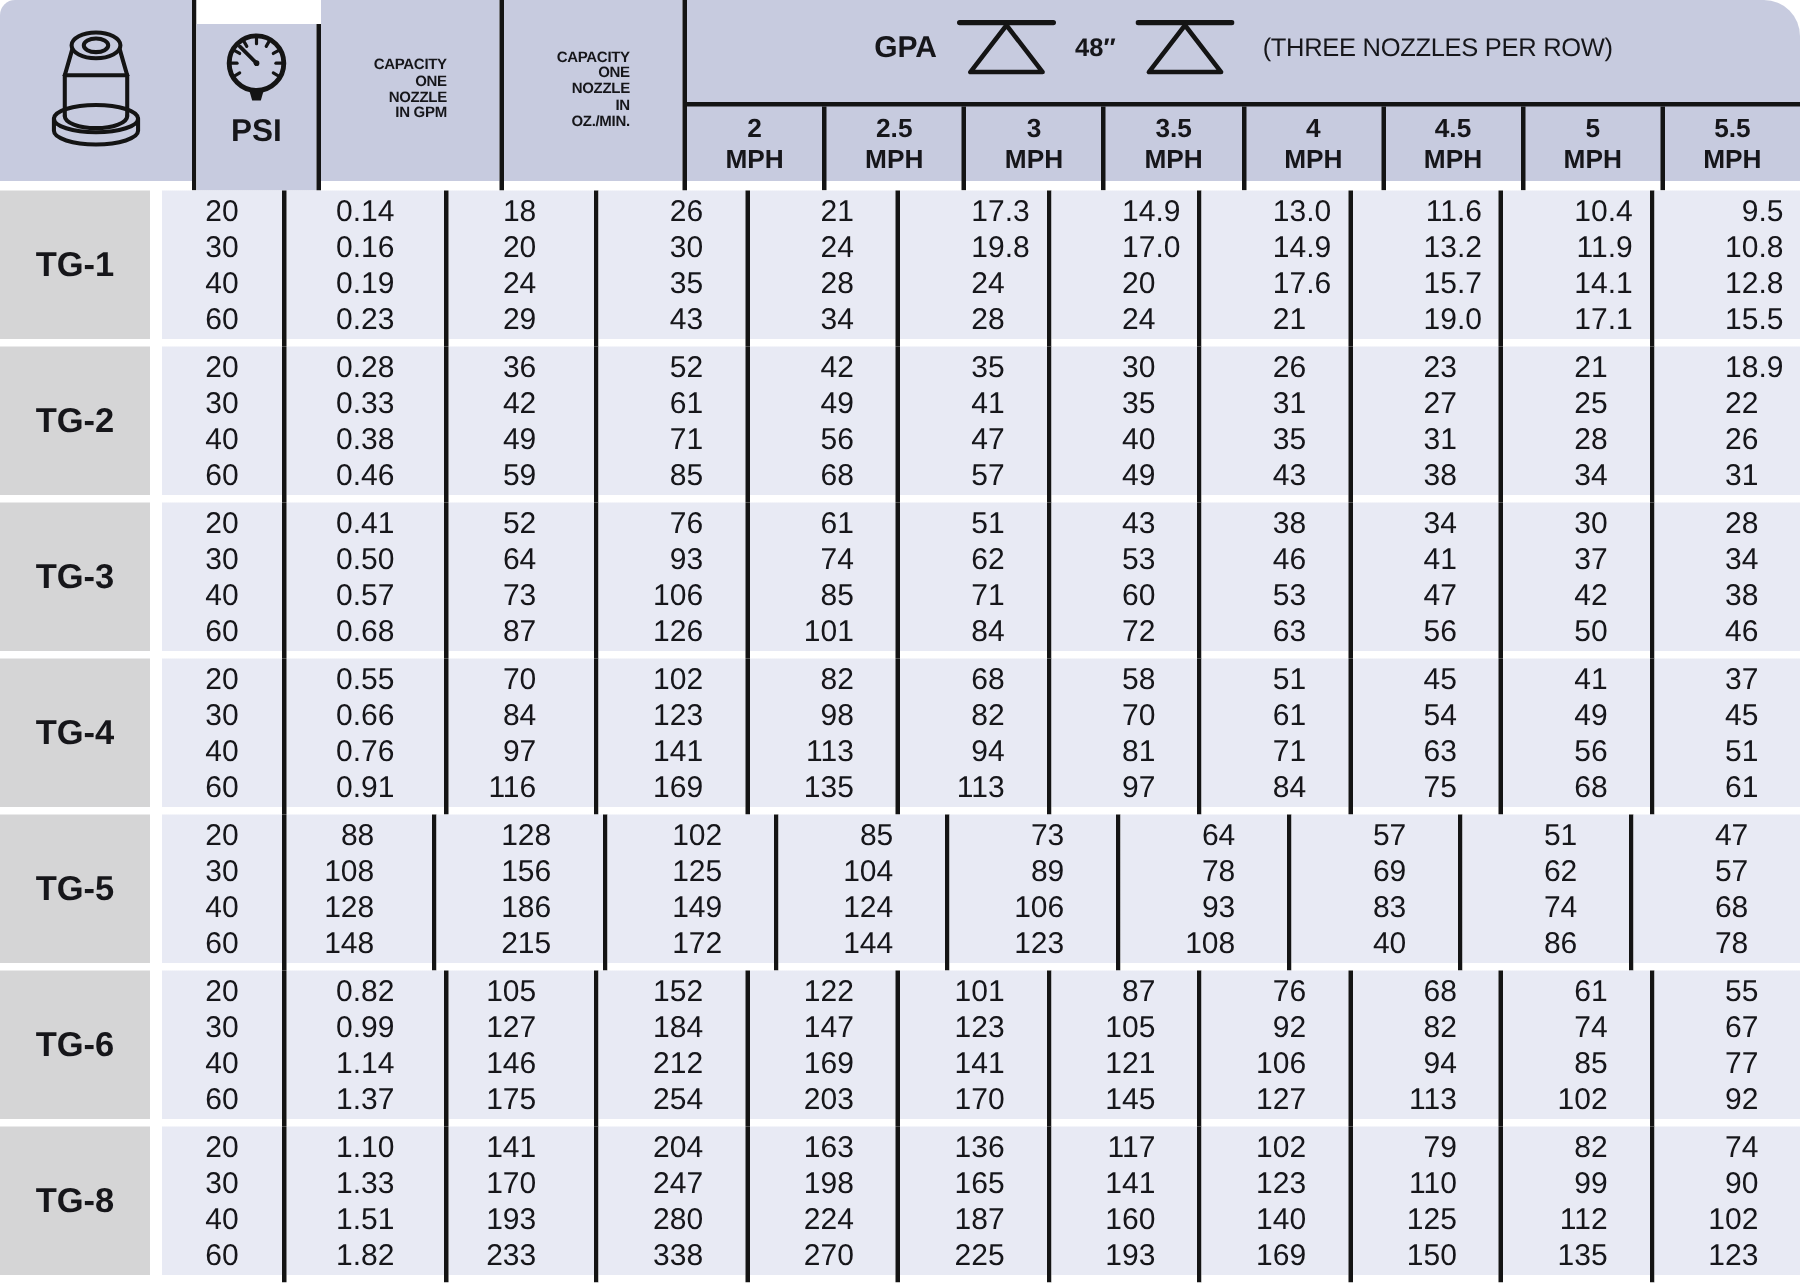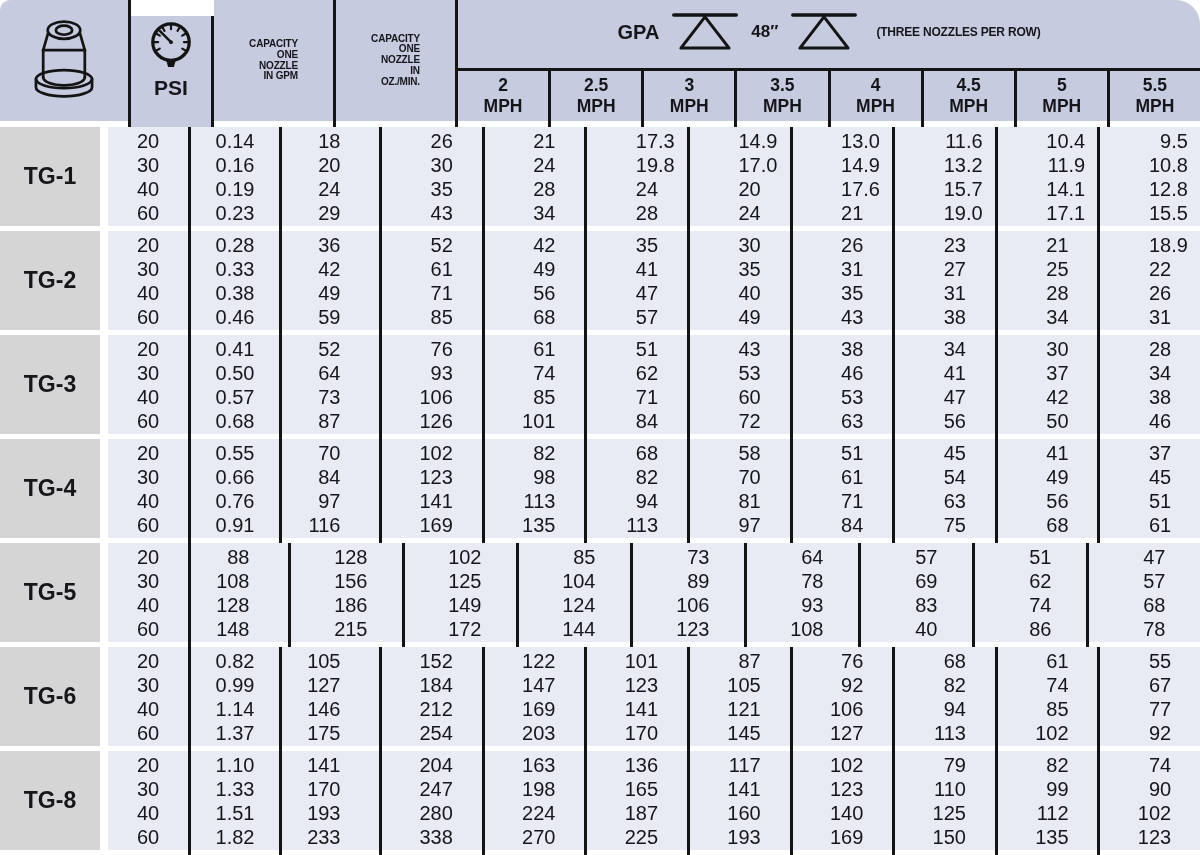--- a/index.html
+++ b/index.html
@@ -23,40 +23,40 @@
          align-items:center;justify-content:center;gap:5px;padding-bottom:24px;margin-top:16px;}
   .psi-label{font-weight:bold;font-size:21px;}
   .h-cap{width:122px;border-right:3px solid var(--ln);display:flex;align-items:center;
          justify-content:center;text-align:right;font-weight:bold;font-size:10px;
          line-height:1.07;white-space:pre-line;padding-bottom:6px;letter-spacing:-0.2px;}
   .h-gpa{flex:1;display:flex;flex-direction:column;border-top-right-radius:24px;overflow:hidden;}
   .gpa-top{height:64px;flex:none;border-bottom:3px solid var(--ln);display:flex;
            align-items:center;justify-content:center;gap:13px;padding-bottom:4px;}
   .gpa-label{font-weight:bold;font-size:20px;}
   .spacing-label{font-weight:bold;font-size:17px;}
-  .row-note{font-weight:bold;font-size:12px;margin-left:6px;letter-spacing:-0.2px;}
+  .row-note{font-weight:normal;font-size:17px;margin-left:6px;letter-spacing:-0.2px;}
   .mph-row{flex:1;display:flex;}
   .mph-cell{flex:1;box-sizing:border-box;border-right:3px solid var(--ln);display:flex;
             flex-direction:column;align-items:center;justify-content:center;
             font-weight:bold;font-size:17.5px;line-height:1.18;padding-bottom:6px;}
   .mph-cell:last-child{border-right:none;}
 
   
   .groups{flex:1;display:flex;flex-direction:column;}
   .group-row{flex:1;display:flex;}
   .model-cell{width:100px;flex:none;margin-right:8px;box-sizing:border-box;padding-bottom:5px;
               background:linear-gradient(var(--gbg) 0 calc(100% - 5px),#fff calc(100% - 5px));
               display:flex;align-items:center;justify-content:center;
               font-weight:bold;font-size:23px;}
   .data-block{flex:1;display:flex;}
   .dcol{box-sizing:border-box;padding:2px 0 6px;
         background:linear-gradient(var(--cbg) 0 calc(100% - 5px),#fff calc(100% - 5px));
         display:grid;grid-template-rows:repeat(4,1fr);}
   .dcol.psi{width:80px;flex:none;}
-  .dcol.gpm{width:91px;flex:none;border-left:3px solid var(--ln);}
+  .dcol.gpm{width:108px;flex:none;border-left:3px solid var(--ln);}
   .dcol.oz {width:103px;flex:none;border-left:3px solid var(--ln);border-right:3px solid var(--ln);}
   .dcol.mph{flex:1;border-right:3px solid var(--ln);padding-left:22px;}
   .dcol.mph:last-child{border-right:none;}
   .val{display:flex;align-items:center;justify-content:center;font-size:20px;line-height:1;}
   .ip{display:inline-block;width:40px;text-align:right;}
   .dp{display:inline-block;width:20px;text-align:left;}
 
   svg .stroke{stroke:var(--ln);fill:none;stroke-width:3;stroke-linecap:round;stroke-linejoin:round;}
 </style>
 </head>

